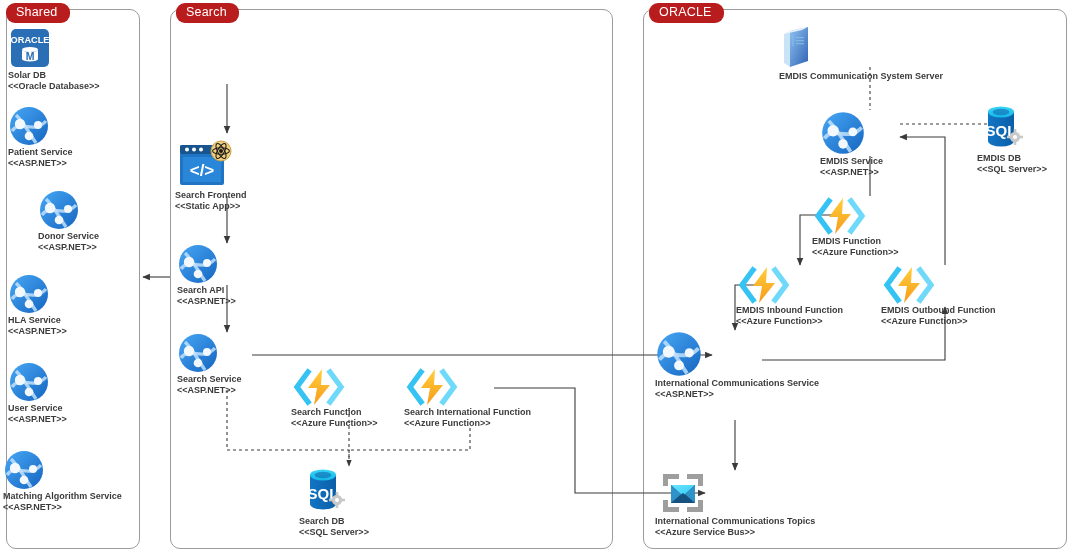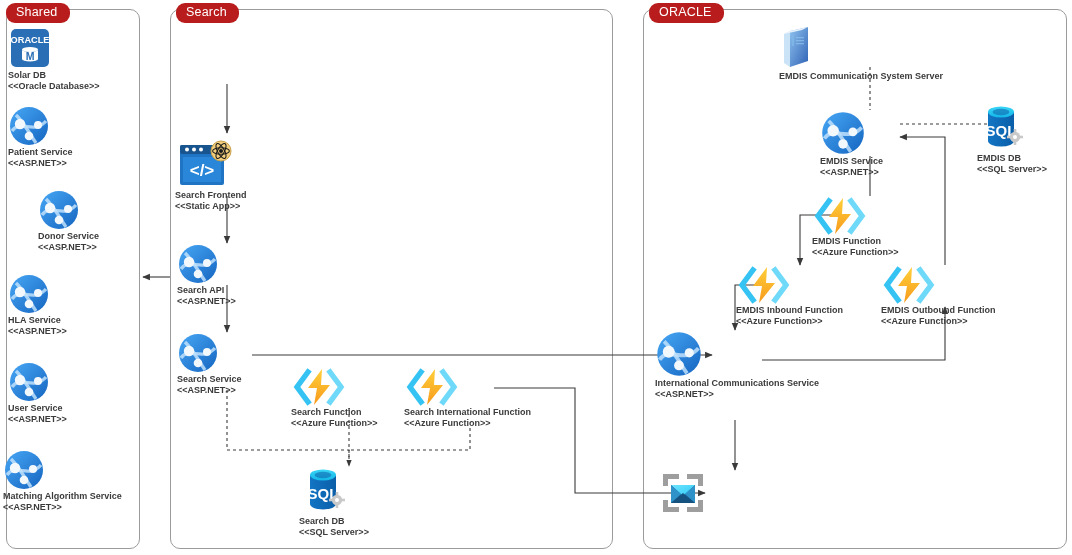--- a/index.html
+++ b/index.html
@@ -503,15 +503,19 @@
           <rect x="8" y="37" width="16" height="5"></rect>
           <rect x="32" y="37" width="16" height="5"></rect>
         </g>
         <path d="M16,15 L40,15 L40,33 L16,33 z" fill="#1d6fa8"></path>
         <path d="M16,15 L28,26 L40,15 z" fill="url(#gEnvTop)"></path>
         <path d="M16,15 L16,33 L26,24 z" fill="#2f92c9"></path>
         <path d="M40,15 L40,33 L30,24 z" fill="#2f92c9"></path>
         <path d="M16,33 L28,23 L40,33 z" fill="#15527f"></path>
       </svg>
     </span>
+    <span class="caption">
+      <span class="ln">International Communications Topics</span>
+      <span class="ln">&lt;&lt;Azure Service Bus&gt;&gt;</span>
+    </span>
   </div>
 
 </div>
 
 </body></html>

